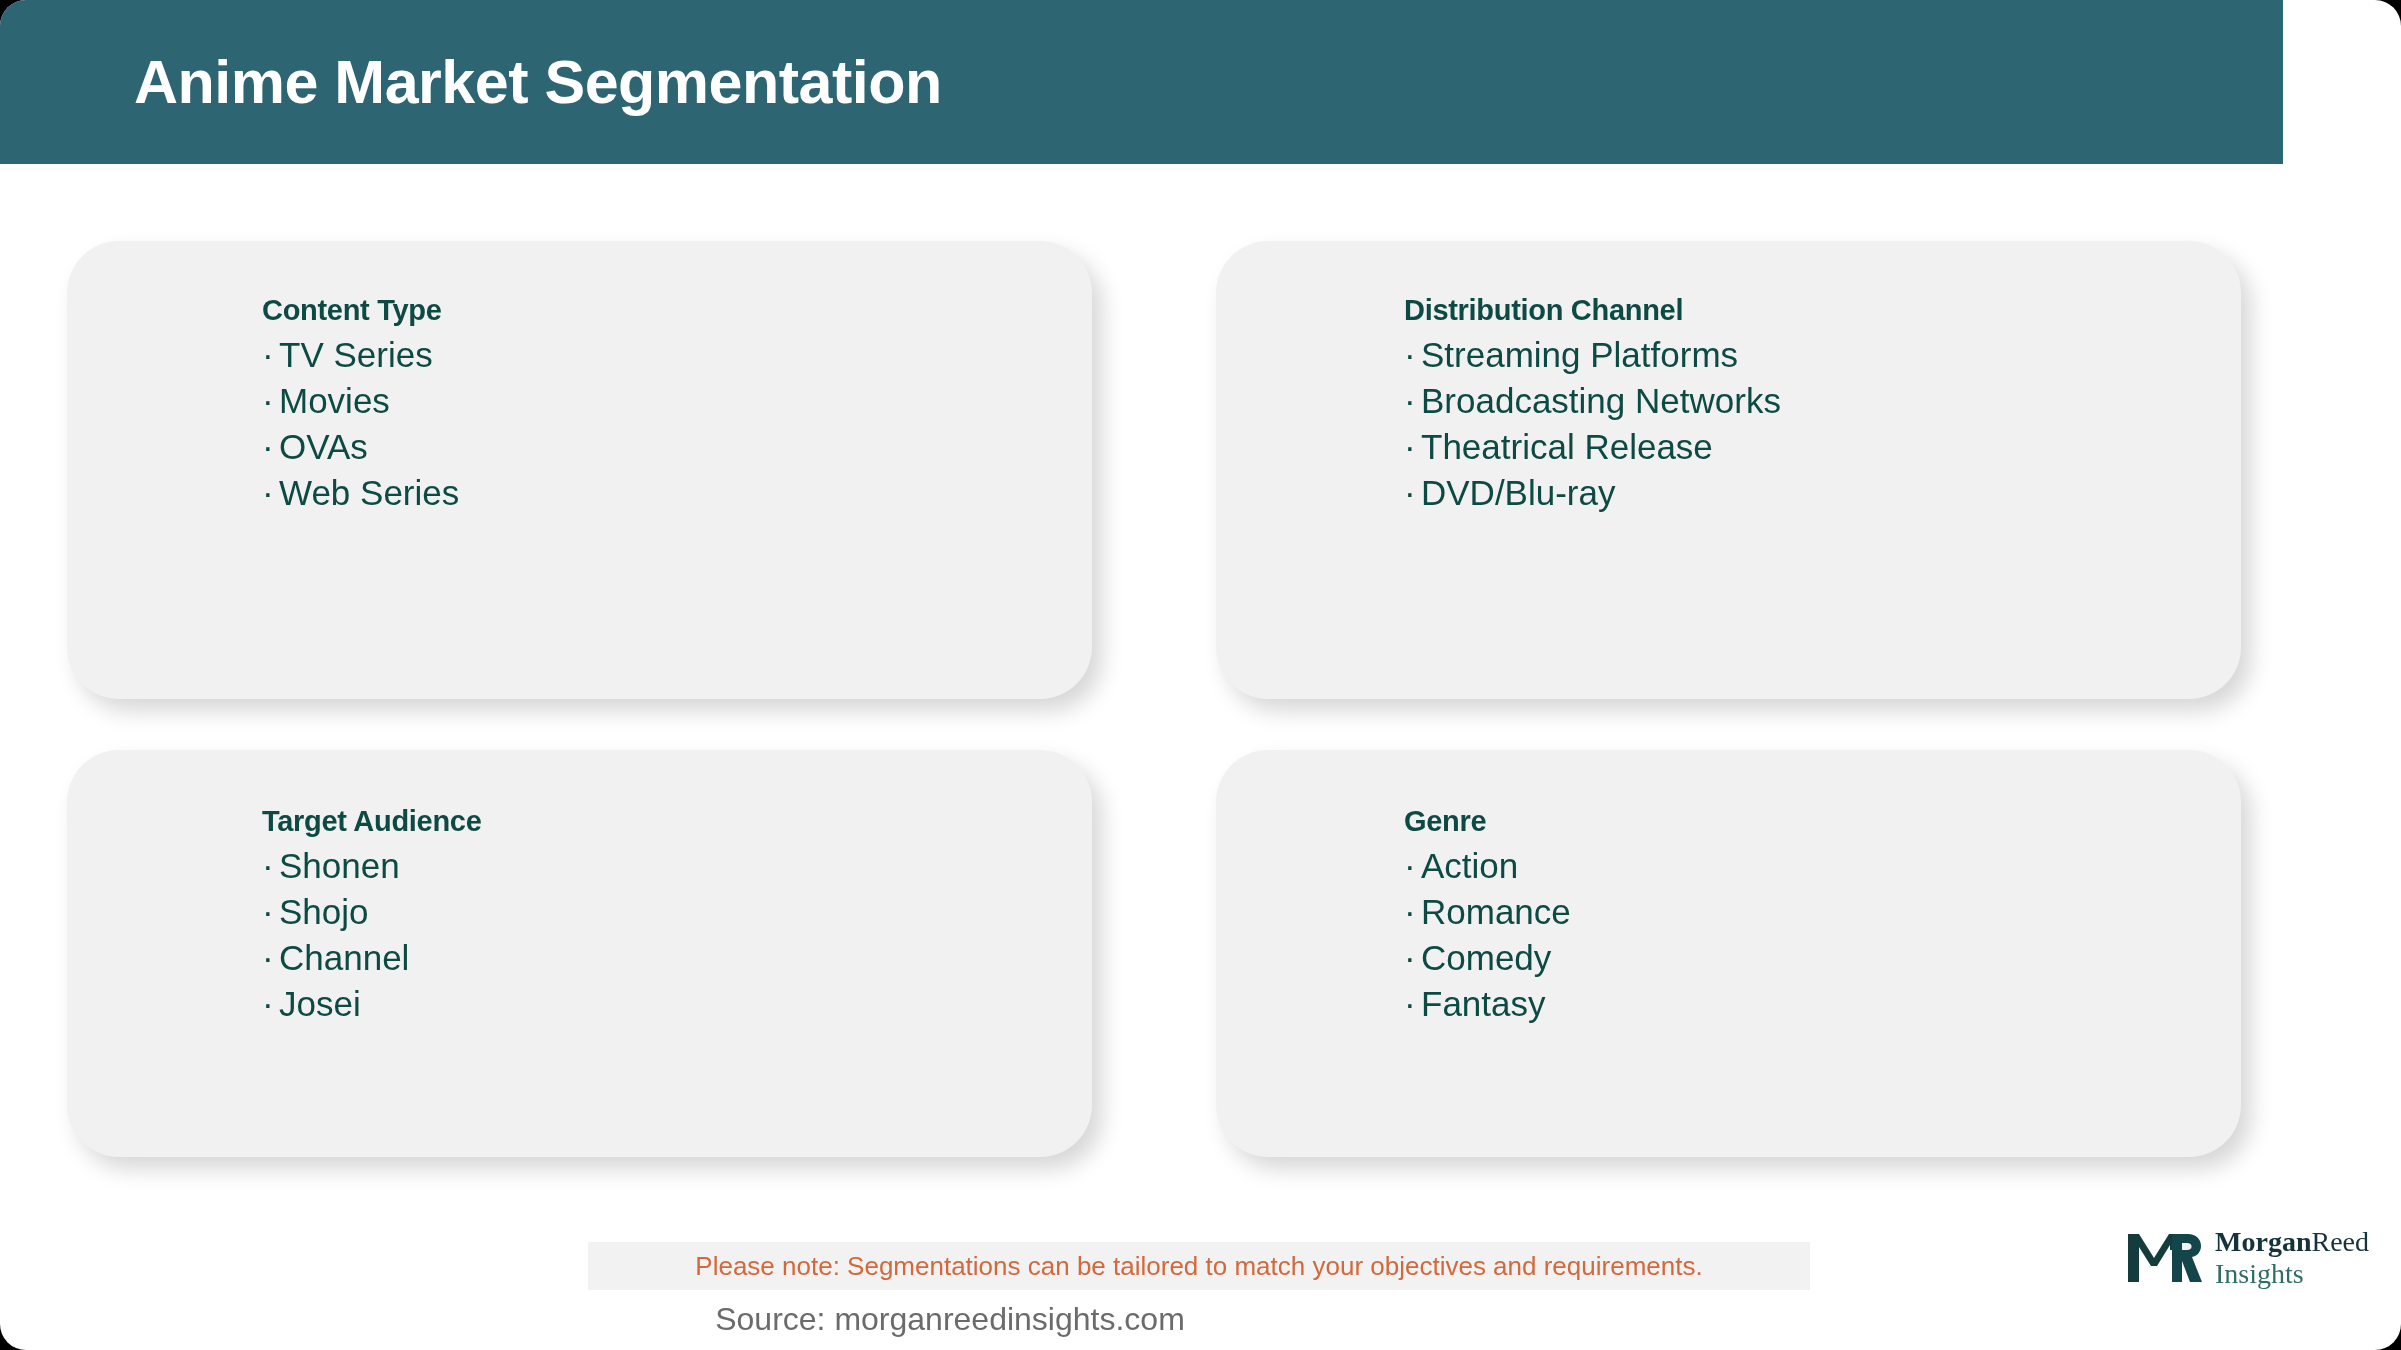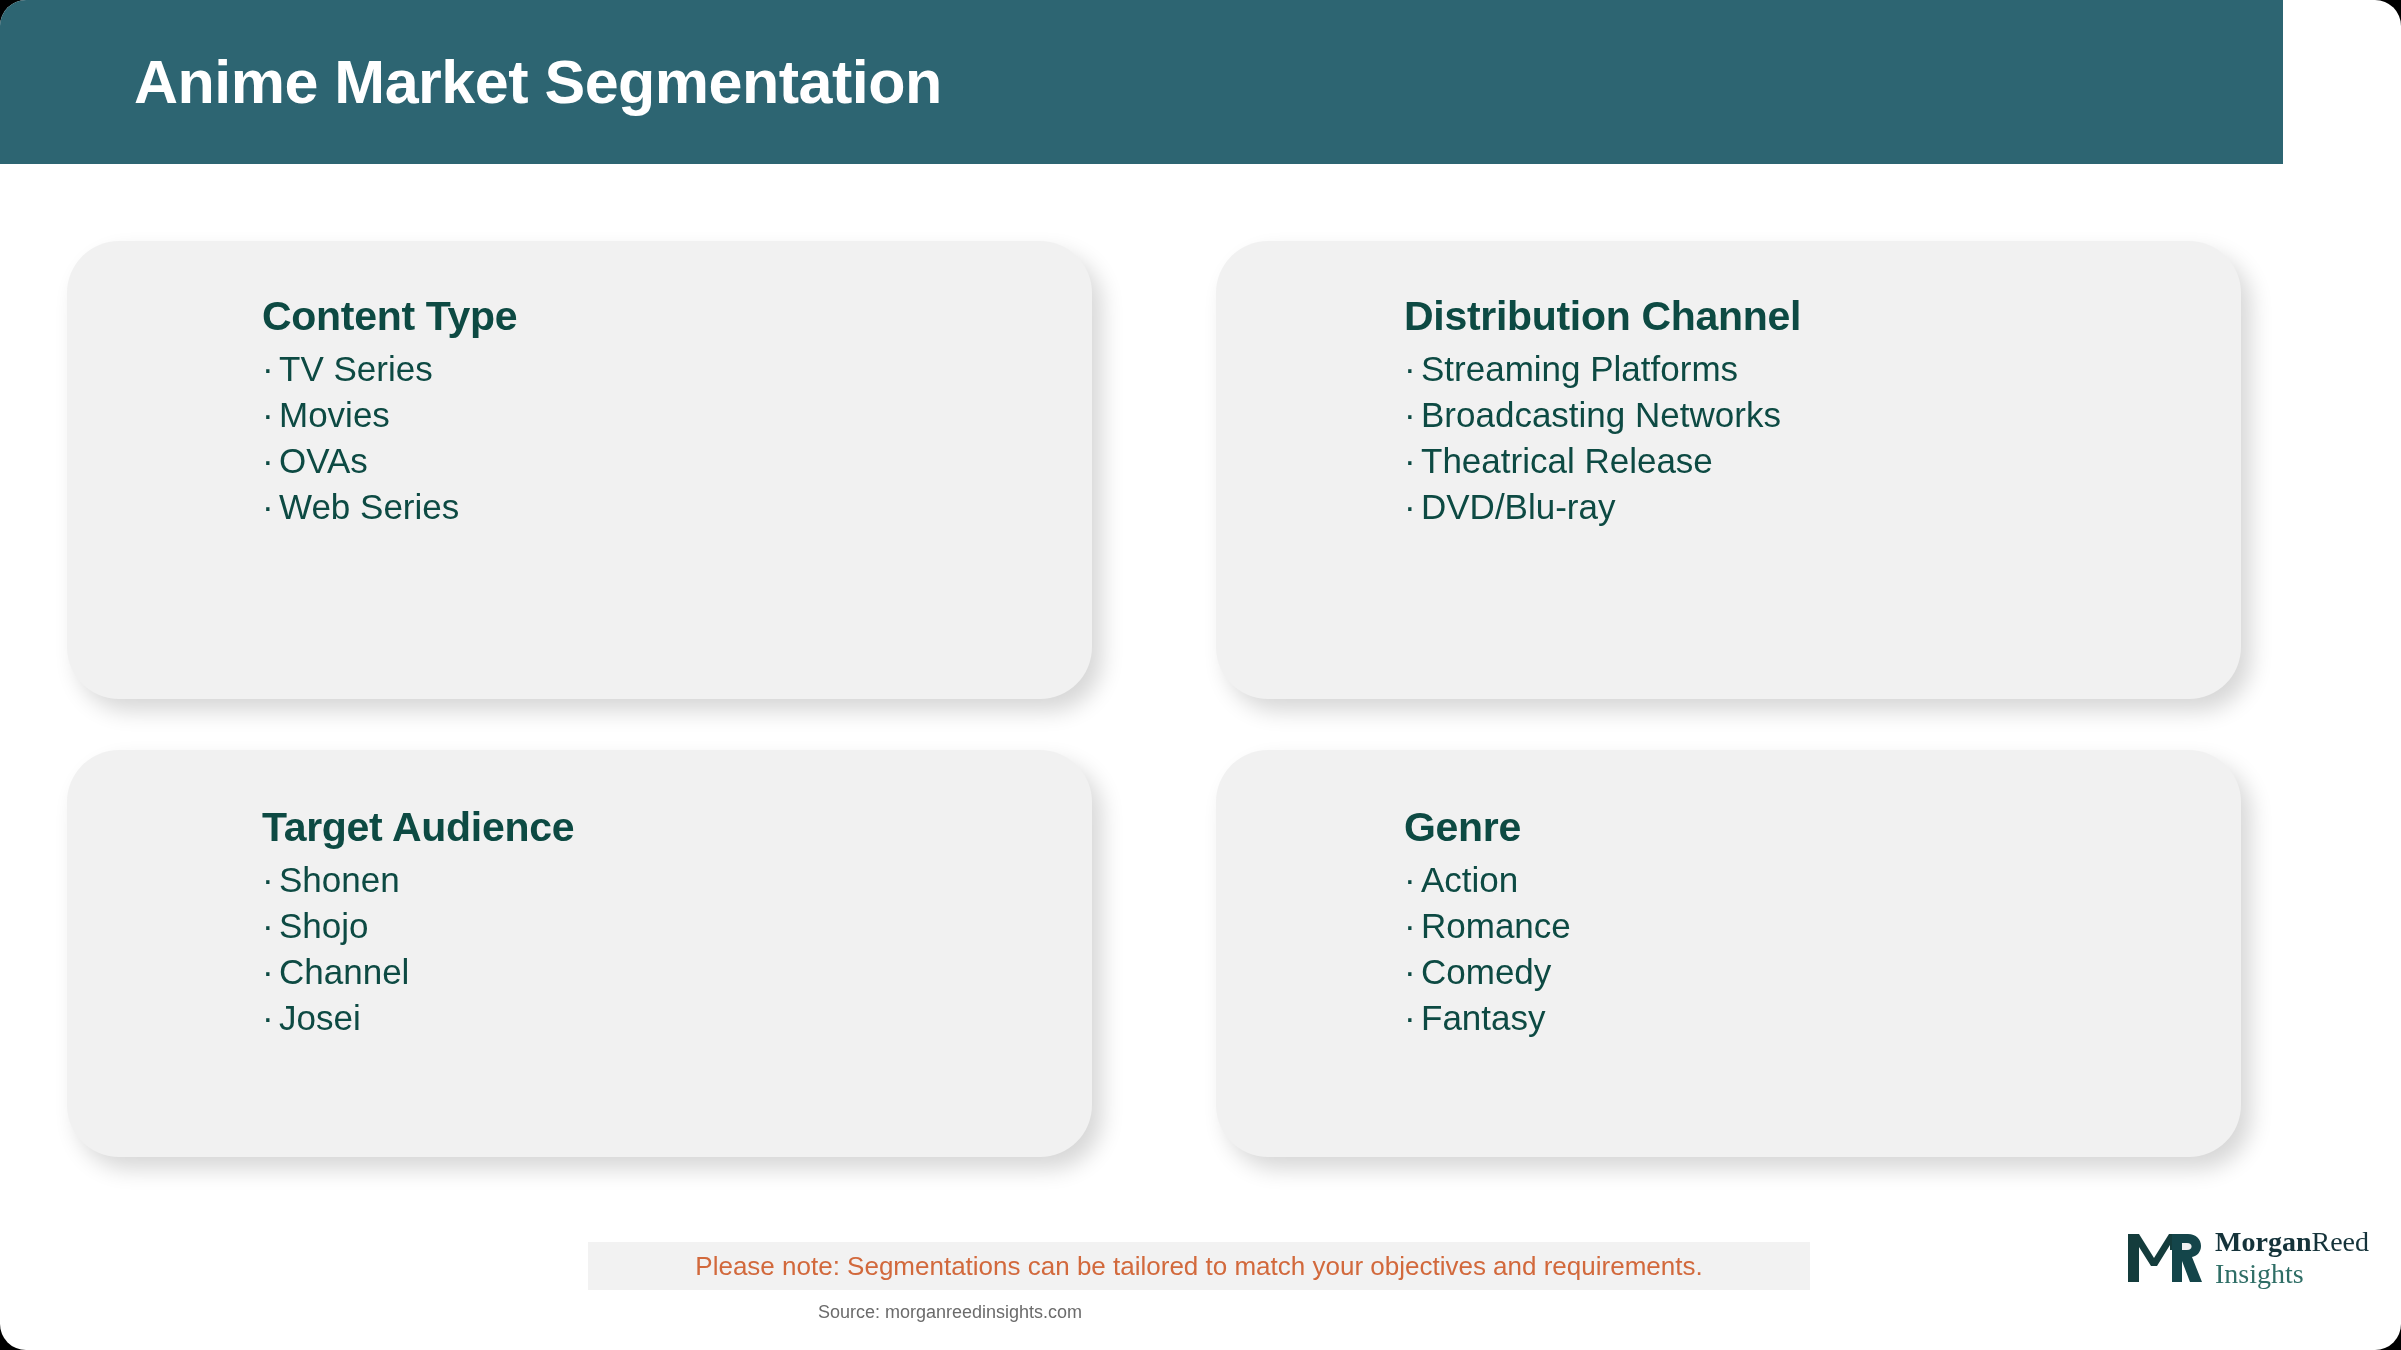--- a/index.html
+++ b/index.html
@@ -69,21 +69,21 @@
     left: 195px;
     right: 40px;
     top: 0;
   }
   .card-r0 .card-inner { top: 53px; }
   .card-r1 .card-inner { top: 55px; }
   .card-c1 .card-inner { left: 156px; margin-left: 32px; }
 
   .card-heading {
     color: #0d4a43;
-    font-size: 41px;
+    font-size: 29px;
     font-weight: 700;
     letter-spacing: -0.3px;
     line-height: 1.12;
     margin: 0 0 6px 0;
     white-space: nowrap;
   }
   .card-list {
     list-style: none;
     margin: 0;
     padding: 0;
@@ -127,21 +127,21 @@
     line-height: 1;
     white-space: nowrap;
   }
   .source-text {
     position: absolute;
     left: 0;
     top: 117px;
     width: 1900px;
     text-align: center;
     color: #6b6b6b;
-    font-size: 18px;
+    font-size: 32px;
     font-weight: 400;
     line-height: 1;
   }
 
   
   .logo {
     position: absolute;
     right: 32px;
     top: 42px;
     display: flex;

